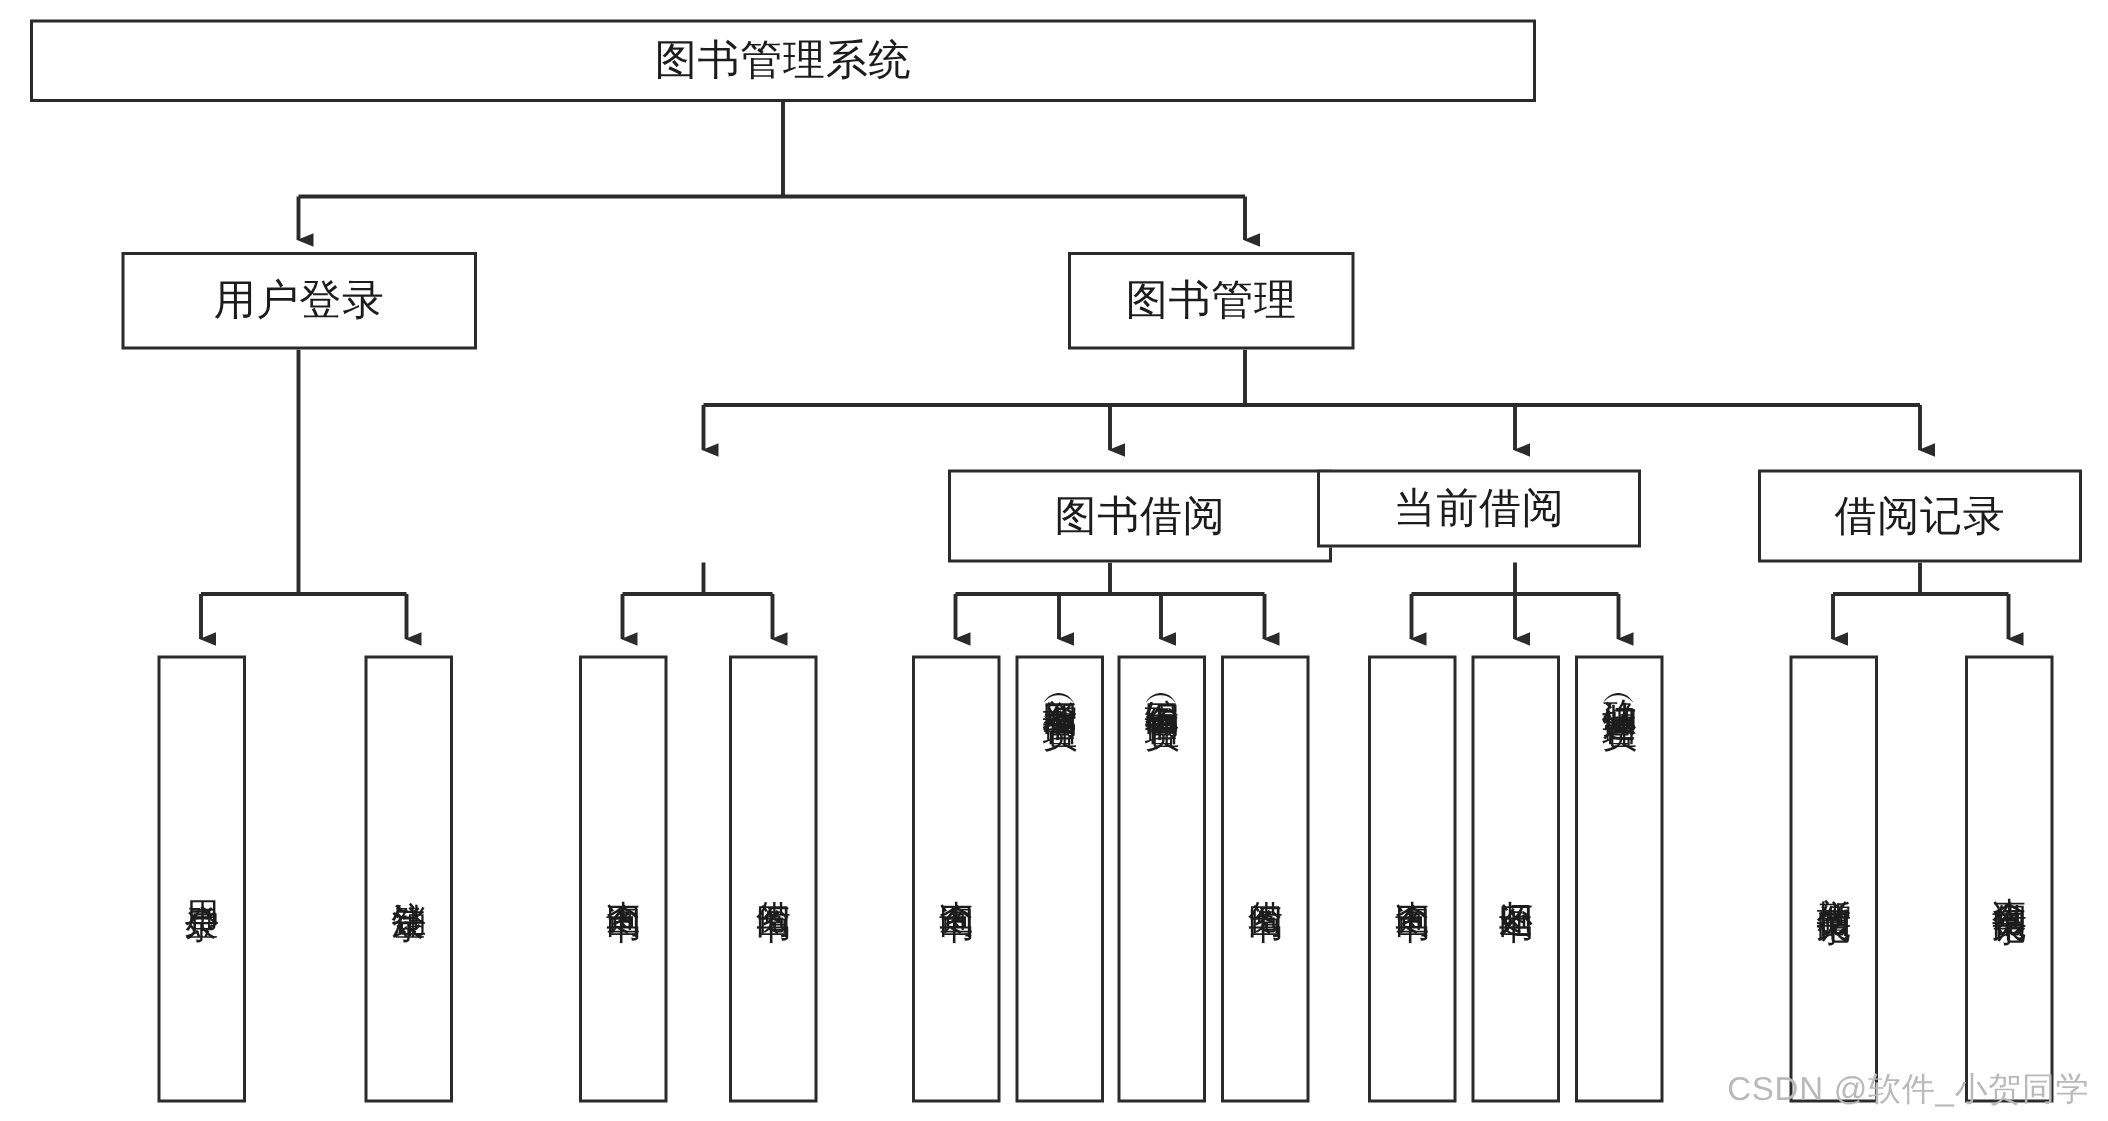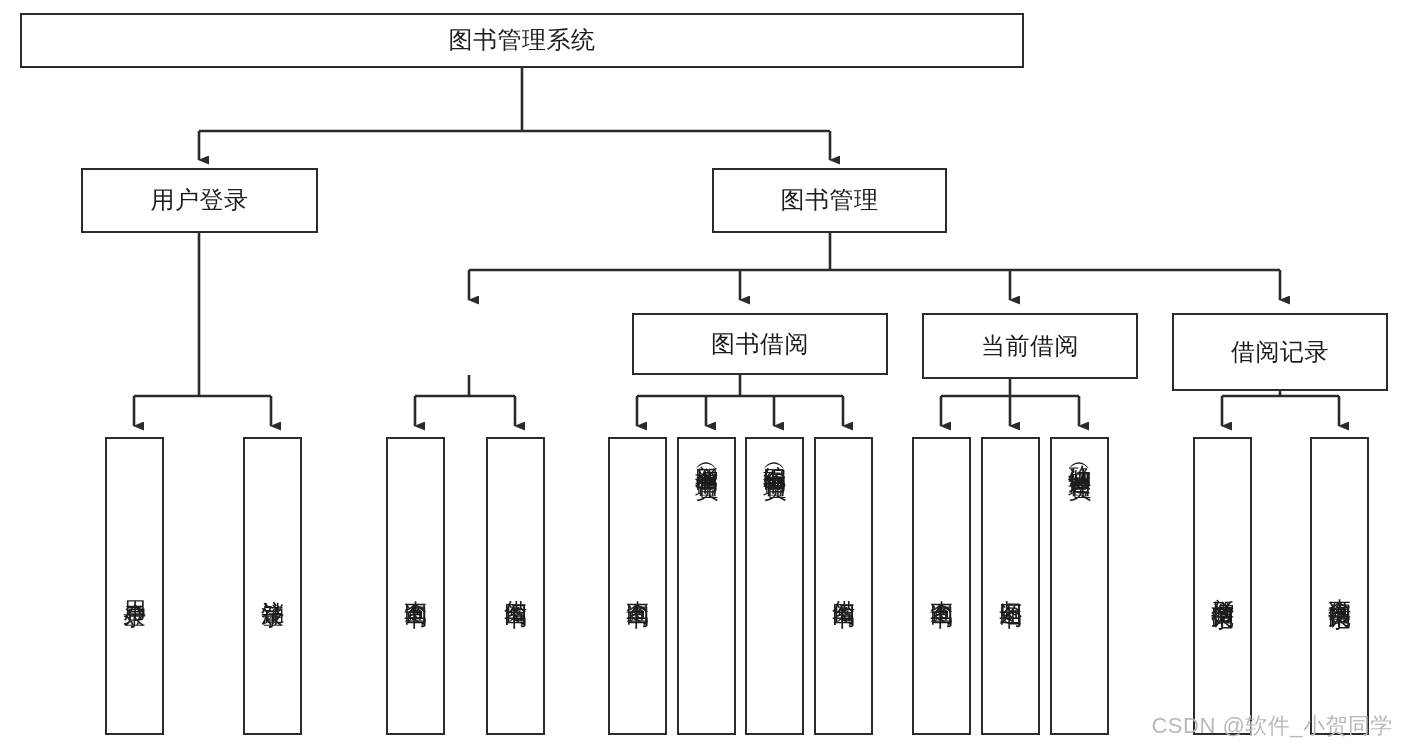--- a/index.html
+++ b/index.html
@@ -31,21 +31,21 @@
     position: absolute;
     box-sizing: border-box;
     border: 2px solid #2b2b2b;
     background: #ffffff;
     display: flex;
     align-items: center;
     justify-content: center;
     overflow: hidden;
   }
   .node-label-h {
-    font-size: 24px;
+    font-size: 28px;
     color: #1c1c1c;
     line-height: 1.1;
     white-space: nowrap;
     letter-spacing: 0.5px;
   }
   .node-label-v {
     font-size: 23px;
     color: #1c1c1c;
     writing-mode: vertical-rl;
     text-orientation: upright;
@@ -132,34 +132,34 @@
   </svg>
 
   <div class="node-box" style="left:20px; top:13px; width:1004px; height:55px;">
     <span class="node-label-h">图书管理系统</span>
   </div>
 
   <div class="node-box" style="left:81px; top:168px; width:237px; height:65px;">
     <span class="node-label-h">用户登录</span>
   </div>
 
-  <div class="node-box" style="left:712px; top:168px; width:235px; height:65px;">
+  <div class="node-box" style="left:712px; top:168px; width:191px; height:65px;">
     <span class="node-label-h">图书管理</span>
   </div>
 
 
   <div class="node-box" style="left:632px; top:313px; width:256px; height:62px;">
     <span class="node-label-h">图书借阅</span>
   </div>
 
-  <div class="node-box" style="left:922px; top:313px; width:216px; height:66px;">
+  <div class="node-box" style="left:878px; top:313px; width:216px; height:52px;">
     <span class="node-label-h">当前借阅</span>
   </div>
 
-  <div class="node-box" style="left:1172px; top:313px; width:216px; height:78px;">
+  <div class="node-box" style="left:1172px; top:313px; width:216px; height:62px;">
     <span class="node-label-h">借阅记录</span>
   </div>
 
   <div class="node-box leaf-box center-v" style="left:105px; top:437px; width:59px; height:298px;">
     <span class="node-label-v">用户登录</span>
   </div>
 
   <div class="node-box leaf-box center-v" style="left:243px; top:437px; width:59px; height:298px;">
     <span class="node-label-v">注销登录</span>
   </div>

